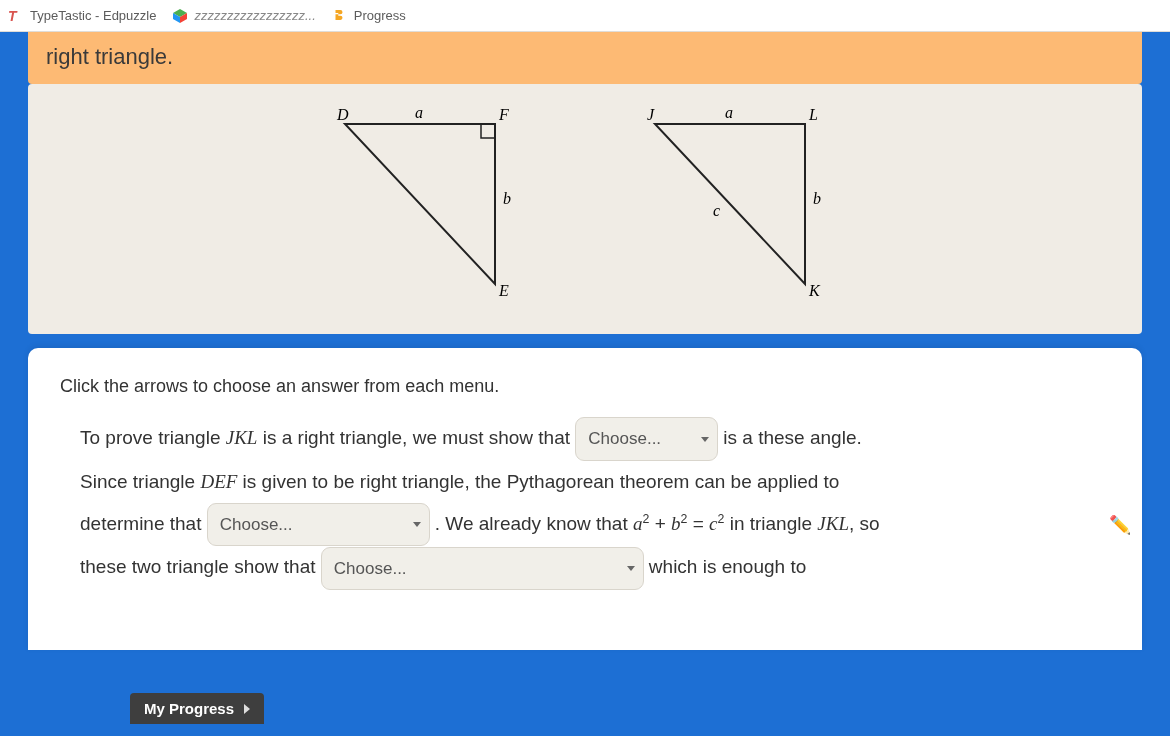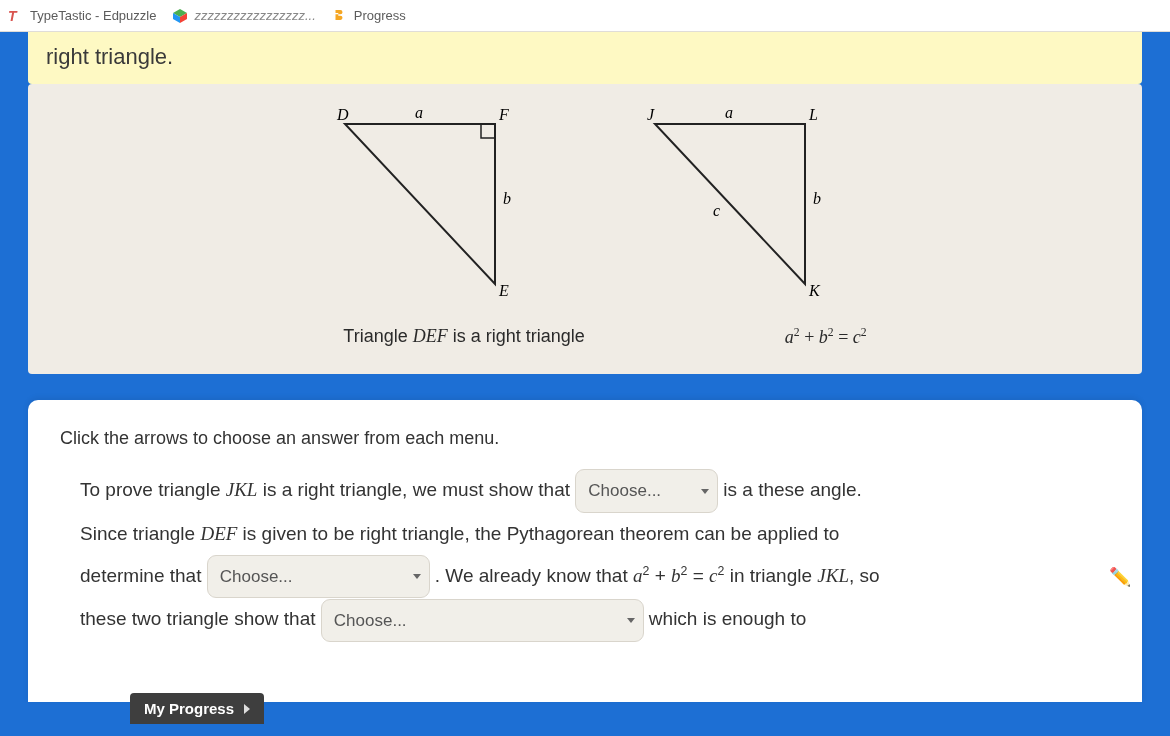--- a/index.html
+++ b/index.html
@@ -24,21 +24,21 @@
   }
   .bm-item { display: flex; align-items: center; gap: 6px; cursor: pointer; }
   .bm-icon { width: 16px; height: 16px; display:inline-block; }
   .blue-frame {
     background: #1d6fd4;
     padding: 0 28px 0 28px;
     height: calc(100% - 32px);
     position: relative;
   }
   .header-strip {
-    background: #fef9c3;
+    background: #fdba74;
     color: #3a3a3a;
     font-size: 22px;
     padding: 12px 18px 14px 18px;
     border-radius: 0 0 4px 4px;
   }
   .diagram-area {
     background: #f0ece5;
     border-radius: 4px;
     padding: 20px 60px 26px 60px;
     margin-top: 0;
@@ -57,21 +57,21 @@
     gap: 140px;
     margin-top: 18px;
     font-size: 18px;
     color: #2a2a2a;
   }
   .caption-left { padding-left: 40px; }
   .caption-right { font-family: Georgia, 'Times New Roman', serif; padding-left:60px;}
   .question-card {
     background: #fff;
     border-radius: 10px 10px 0 0;
-    margin-top: 26px;
+    margin-top: 14px;
     padding: 26px 32px 60px 32px;
     color: #333;
     font-size: 19px;
     line-height: 2.2;
     position: relative;
     box-shadow: 0 -2px 6px rgba(0,0,0,0.08);
   }
   .instr {
     font-size: 18px;
     color: #333;
@@ -197,28 +197,20 @@
           <polygon points="20,20 170,20 170,180" fill="none" stroke="#222" stroke-width="2"></polygon>
           <text x="12" y="16" font-size="16" font-style="italic" font-family="Georgia">J</text>
           <text x="174" y="16" font-size="16" font-style="italic" font-family="Georgia">L</text>
           <text x="174" y="192" font-size="16" font-style="italic" font-family="Georgia">K</text>
           <text x="90" y="14" font-size="16" font-style="italic" font-family="Georgia">a</text>
           <text x="178" y="100" font-size="16" font-style="italic" font-family="Georgia">b</text>
           <text x="78" y="112" font-size="16" font-style="italic" font-family="Georgia">c</text>
         </svg>
       </div>
     </div>
-    <div class="captions">
-      <div class="caption-left">
-        <span>Triangle </span><span class="math-it">DEF</span><span> is a right triangle</span>
-      </div>
-      <div class="caption-right">
-        <span class="math-it">a</span><sup>2</sup> + <span class="math-it">b</span><sup>2</sup> = <span class="math-it">c</span><sup>2</sup>
-      </div>
-    </div>
   </div>
 
   <div class="question-card">
     <div class="instr">Click the arrows to choose an answer from each menu.</div>
     <div class="body-text">
       <span>To prove triangle </span><span class="math-it">JKL</span><span> is a right triangle, we must show that </span>
       <span class="dropdown">
         <span>Choose...</span>
         <span class="caret"></span>
       </span>

